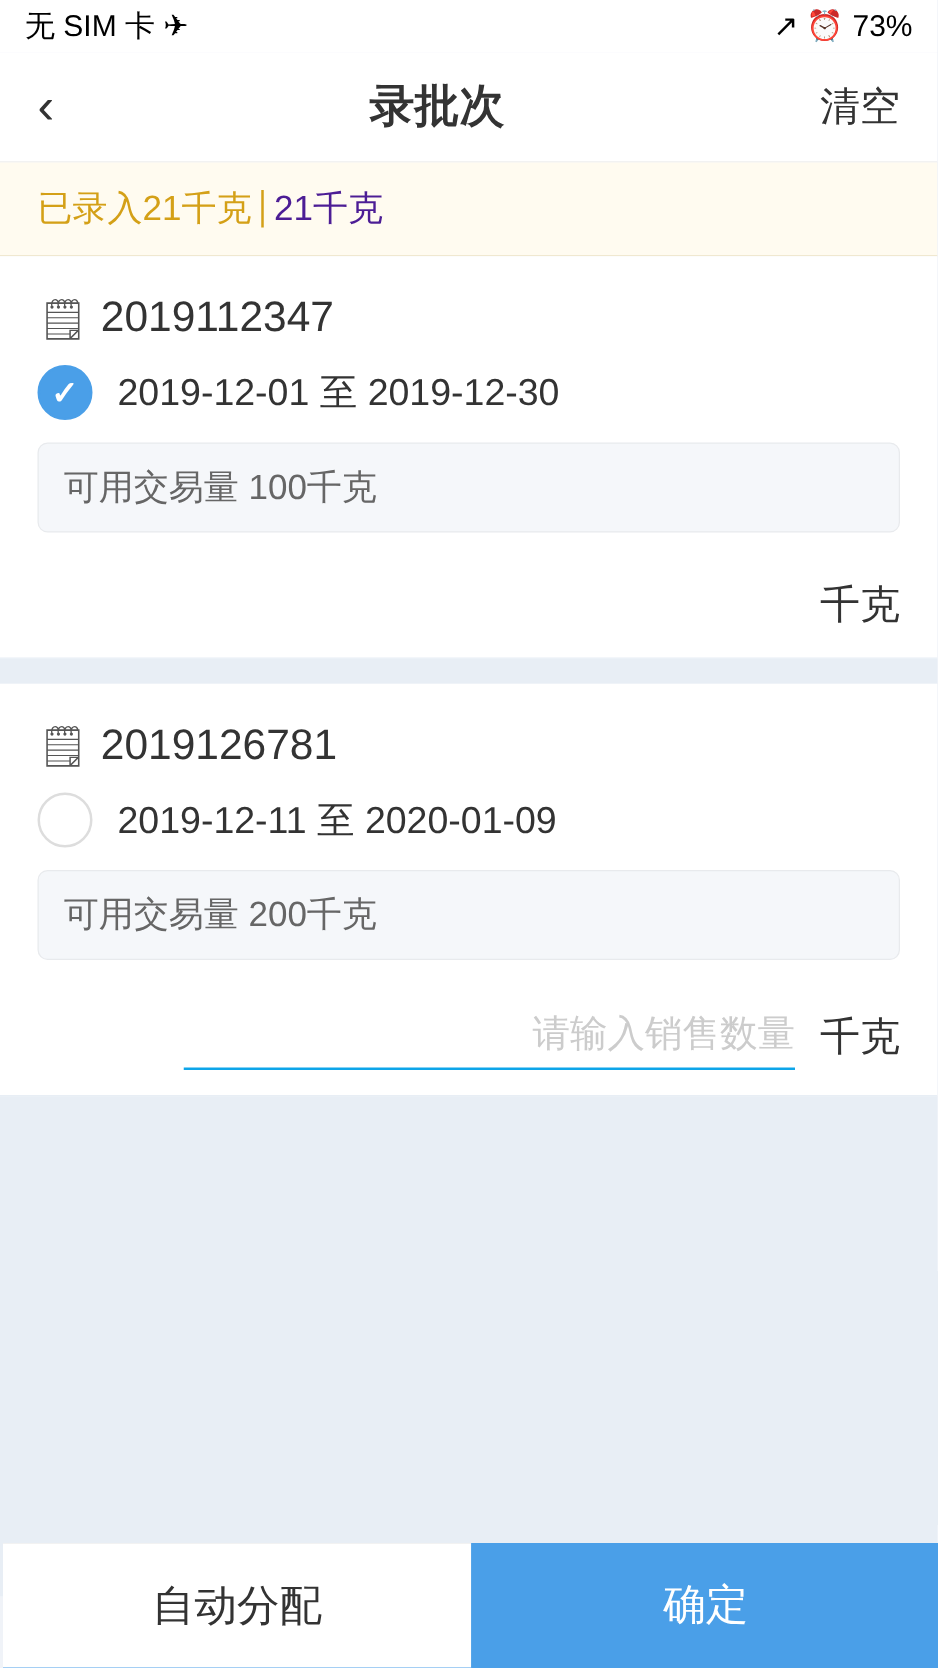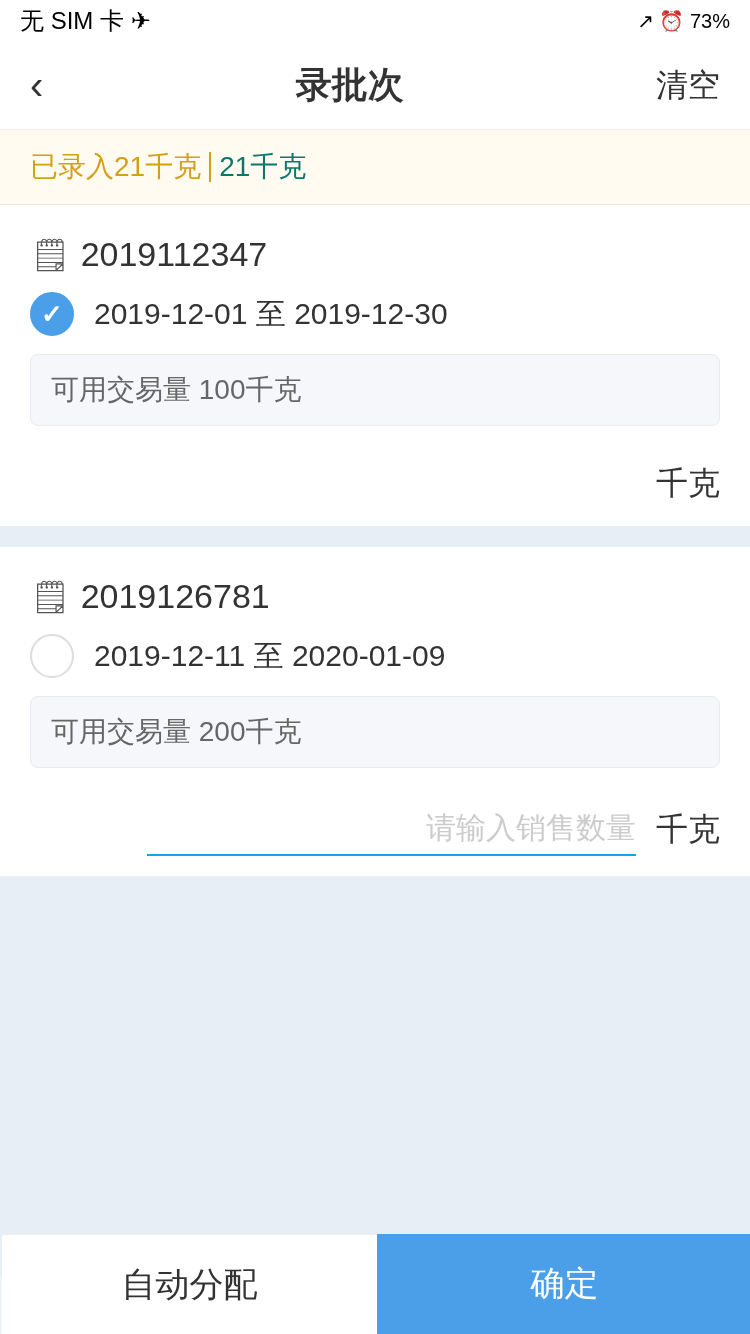--- a/index.html
+++ b/index.html
@@ -34,21 +34,21 @@
       font-size: 30px;
       font-weight: 600;
       position: absolute;
       left: 50%;
       transform: translateX(-50%);
     }
     .status-right {
       display: flex;
       align-items: flex-start;
       gap: 8px;
-      font-size: 20px;
+      font-size: 24px;
     }
 
     
     .nav-bar {
       width: 750px;
       height: 88px;
       background: #fff;
       display: flex;
       align-items: center;
       justify-content: space-between;
@@ -85,21 +85,21 @@
       font-size: 28px;
       color: #d4a017;
     }
     .summary-divider {
       width: 2px;
       height: 30px;
       background: #d4a017;
     }
     .summary-amount {
       font-size: 28px;
-      color: #0f766e;
+      color: #4c1d95;
     }
 
     
     .batch-item {
       background: #fff;
       margin-bottom: 0;
     }
 
     .batch-header {
       padding: 30px 30px 10px 30px;

